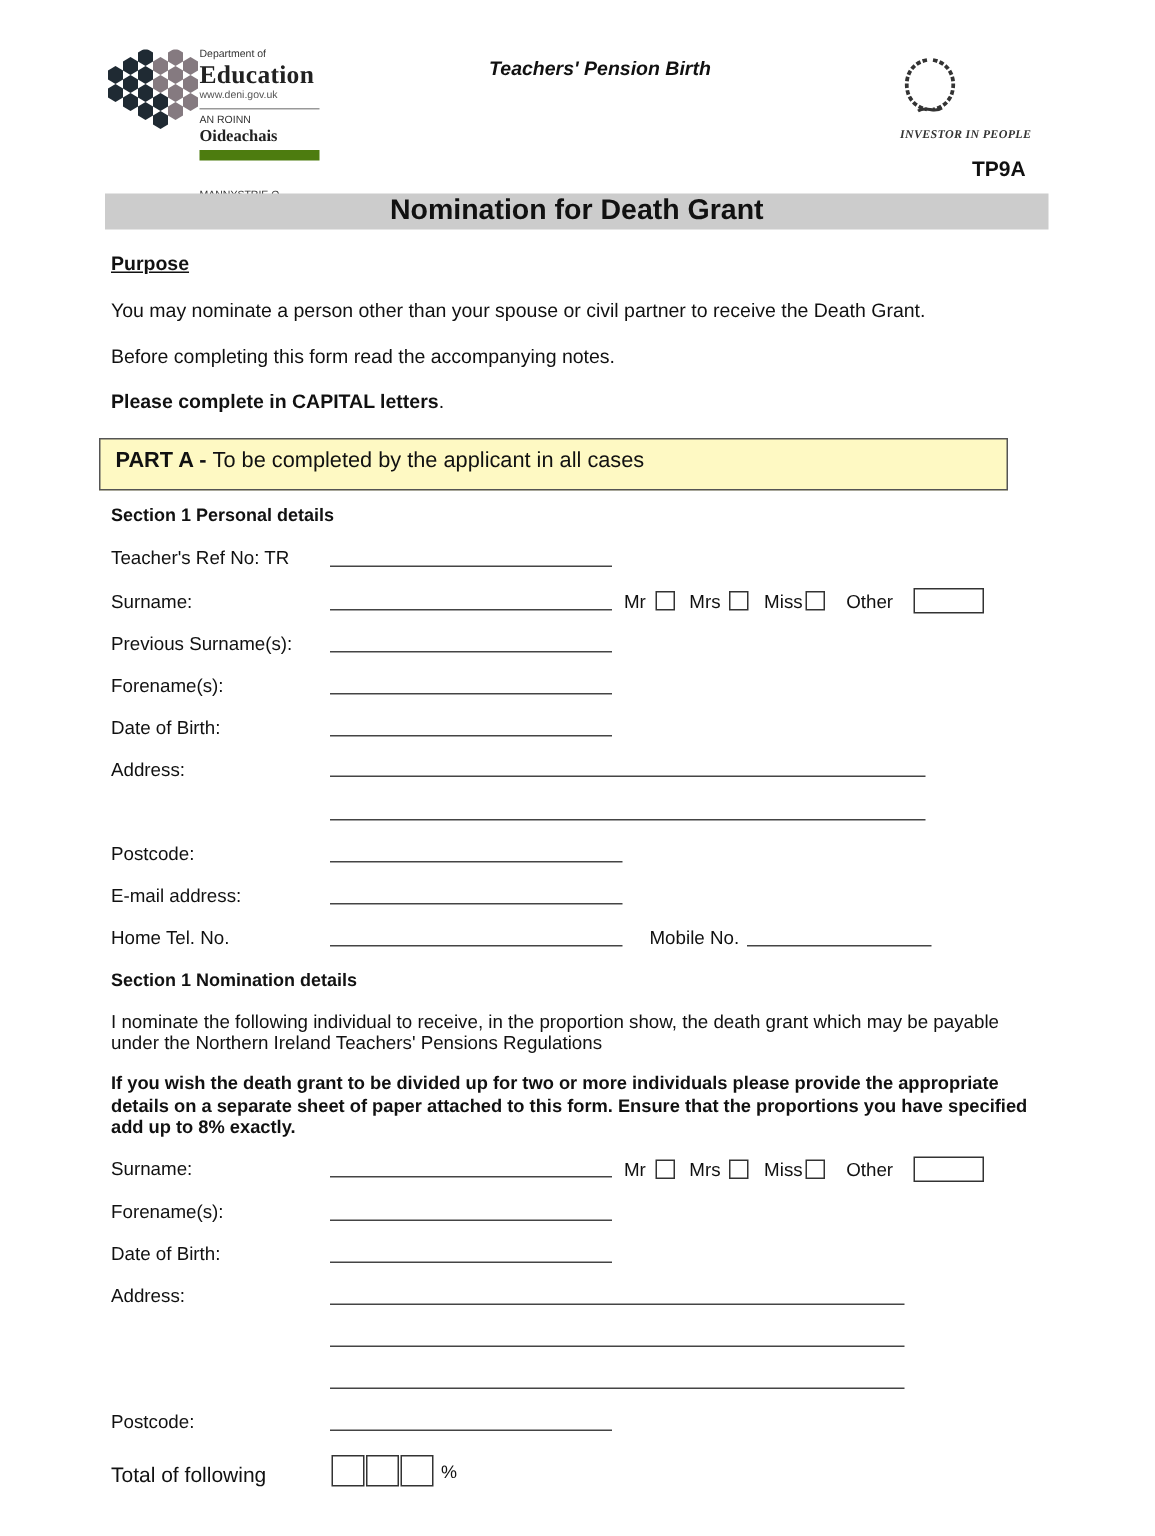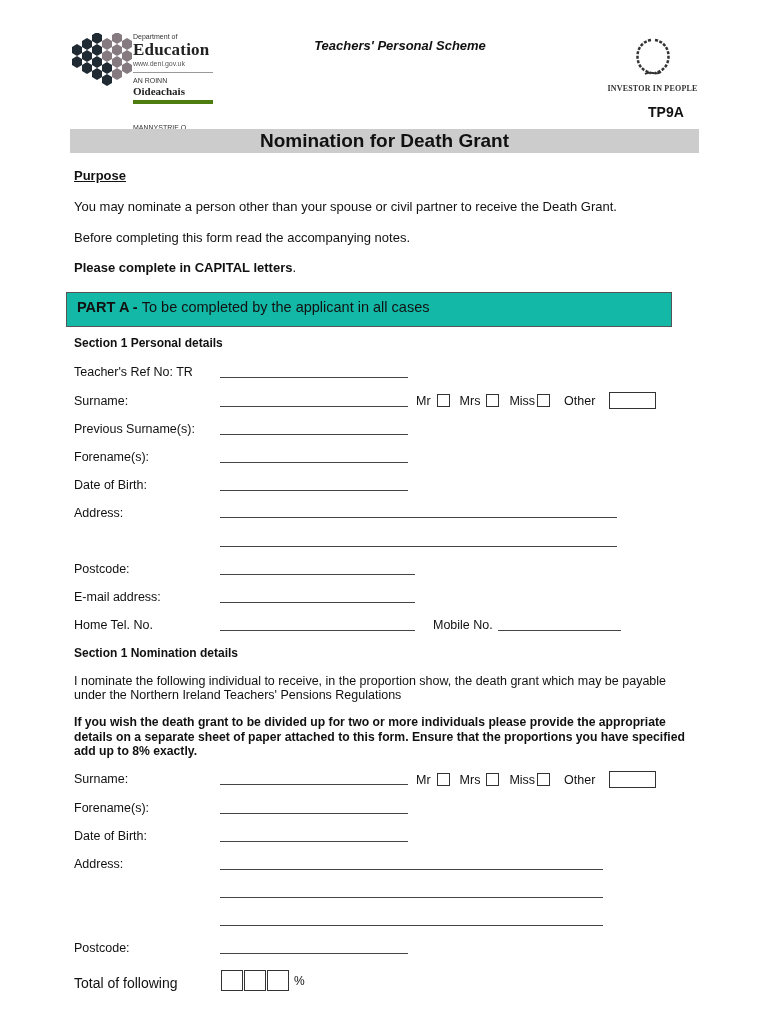--- a/index.html
+++ b/index.html
@@ -8,35 +8,35 @@
       font-family: "Liberation Sans", sans-serif; color: #111; overflow: hidden;
     }
     .abs { position: absolute; }
     
     .logo-hex { left: 68px; top: 33px; width: 64px; height: 56px; }
     .logo-text { left: 133px; top: 32px; font-family: "Liberation Serif", serif; }
     .lt-small { font-family: "Liberation Sans", sans-serif; font-size: 7px; color: #333; line-height: 9px; }
     .lt-edu { font-size: 17px; font-weight: bold; color: #222; line-height: 18px; letter-spacing: 0.2px; }
     .lt-url { font-family: "Liberation Sans", sans-serif; font-size: 7px; color: #555; line-height: 10px; padding-bottom: 3px; border-bottom: 1px solid #999; width: 80px; }
     .lt-mid { font-size: 11px; font-weight: bold; color: #222; line-height: 13px; }
-    .lt-div { border-bottom: 4px solid #4d7c0f; width: 80px; padding-bottom: 2px; margin-bottom: 19px; }
+    .lt-div { border-bottom: 7px solid #4d7c0f; width: 80px; padding-bottom: 2px; margin-bottom: 19px; }
     
     .hdr-center { left: 290px; top: 38px; width: 220px; text-align: center; font-weight: bold; font-style: italic; font-size: 13px; line-height: 16px; }
     .hdr-nitps { text-decoration: underline; letter-spacing: 3px; }
     
-    .iip { left: 600px; top: 36px; width: 105px; text-align: center; }
+    .iip { left: 600px; top: 36px; width: 105px; text-align: left; font-style: italic; }
     .iip-label { font-family: "Liberation Serif", serif; font-size: 8px; font-weight: bold; color: #333; margin-top: 2px; letter-spacing: 0.2px; }
     .form-code { left: 648px; top: 104px; font-weight: bold; font-size: 14px; }
     
     .title-bar { left: 70px; top: 129px; width: 629px; height: 24px; background: #cccccc; text-align: center; font-weight: bold; font-size: 19px; line-height: 24px; }
     .purpose { left: 74px; top: 168px; font-weight: bold; font-size: 13px; text-decoration: underline; }
     .para { left: 74px; font-size: 13px; }
     .bold { font-weight: bold; text-align: right; }
     
-    .part-a { left: 66px; top: 292px; width: 606px; height: 35px; background: #14b8a6; border: 1px solid #555; padding: 6px 10px; font-size: 14.5px; }
+    .part-a { left: 66px; top: 292px; width: 606px; height: 35px; background: #fef9c3; border: 1px solid #555; padding: 6px 10px; font-size: 14.5px; }
     .part-a b { font-weight: bold; }
     .sec-head { left: 74px; font-weight: bold; font-size: 12px; }
     .lbl { left: 74px; font-size: 12.5px; }
     .line { border-bottom: 1px solid #444; height: 1px; }
     .title-opts { font-size: 12.5px; display: flex; align-items: center; }
     .cbx { display: inline-block; width: 13px; height: 13px; border: 1px solid #333; margin: 0 10px 0 6px; }
     .other-box { display: inline-block; width: 47px; height: 17px; border: 1px solid #333; margin-left: 14px; }
     .pct-box { display: inline-block; width: 22px; height: 21px; border: 1px solid #333; margin-right: 0px; }
   </style>
 </head>
@@ -72,21 +72,21 @@
   <div class="lt-small">Department of</div>
   <div class="lt-edu">Education</div>
   <div class="lt-url">www.deni.gov.uk</div>
   <div class="lt-small" style="margin-top:3px">AN ROINN</div>
   <div class="lt-mid lt-div">Oideachais</div>
   <div class="lt-small">MANNYSTRIE O</div>
   <div class="lt-mid">Lear</div>
 </div>
 
 <div class="abs hdr-center">
-  <div>Teachers' Personal Scheme</div>
+  <div>Teachers' Pension Birth</div>
 </div>
 
 <div class="abs iip">
   <svg width="40" height="42" viewBox="0 0 40 42">
     <g fill="none" stroke="#333" stroke-width="2.5" stroke-dasharray="3 1.5">
       <path d="M18 4 C6 6 2 18 6 28 C9 34 14 36 18 37"></path>
       <path d="M22 4 C34 6 38 18 34 28 C31 34 26 36 22 37"></path>
     </g>
     <path d="M12 38 C18 34 22 40 28 36" stroke="#333" stroke-width="2" fill="none"></path>
   </svg>

